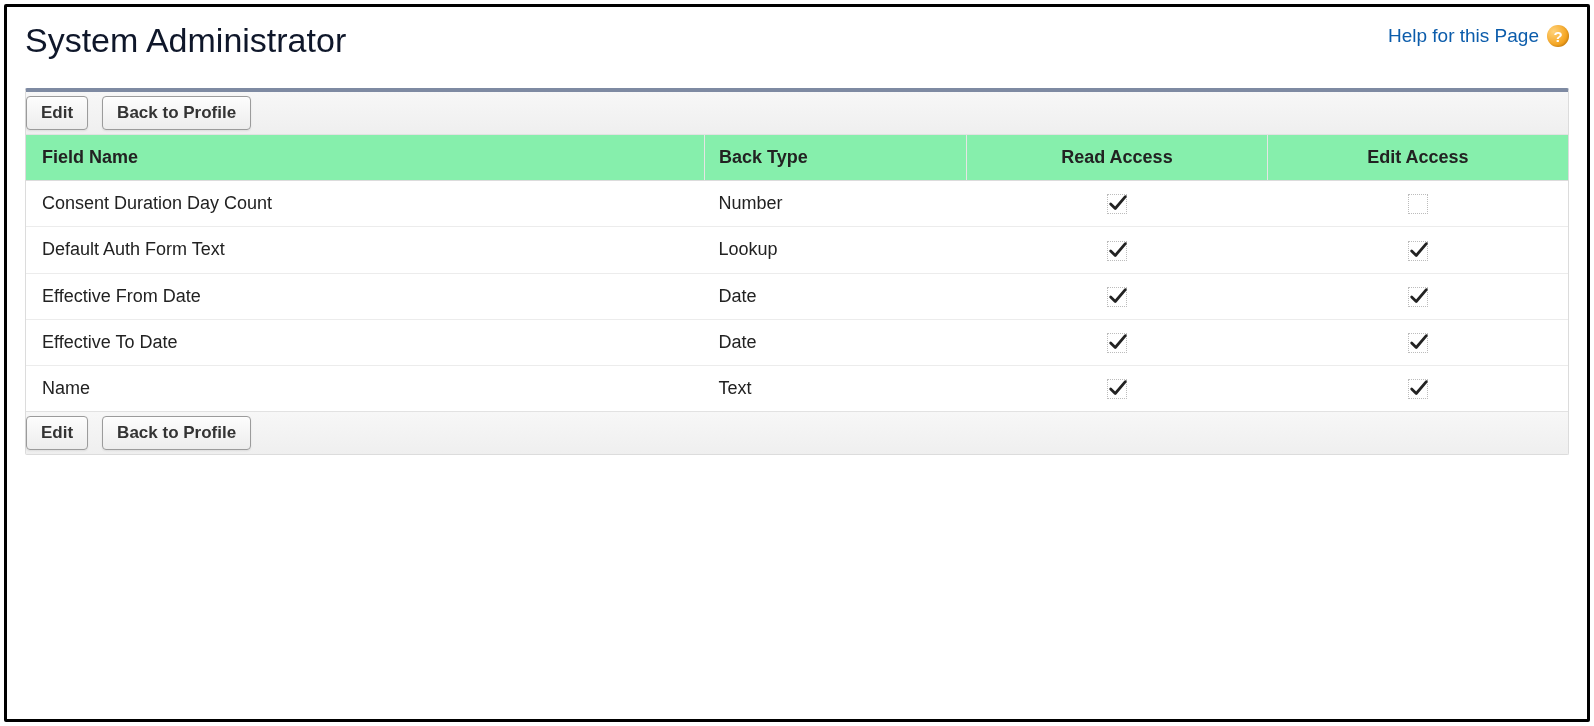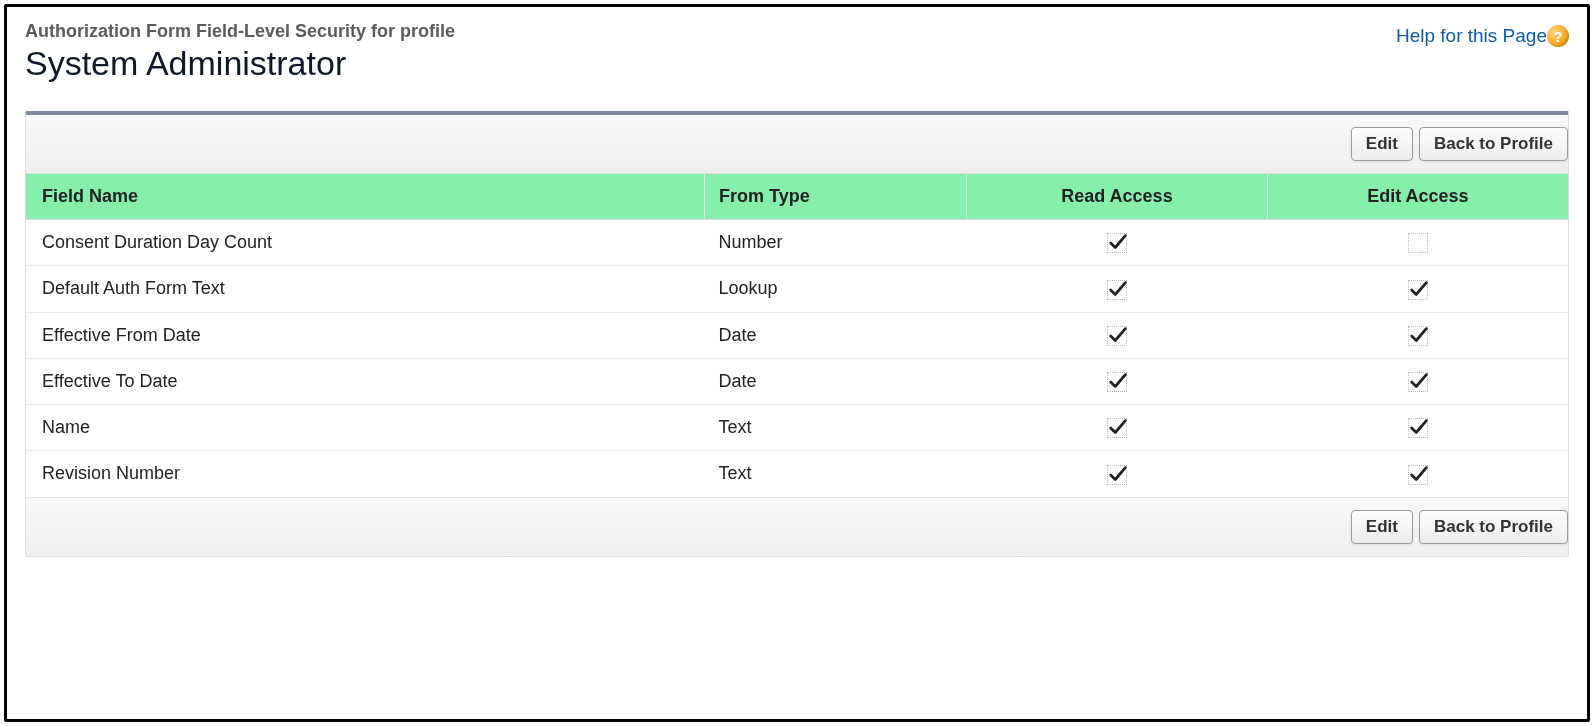--- a/index.html
+++ b/index.html
@@ -31,21 +31,21 @@
   }
   .title {
     font-size: 34px;
     font-weight: 400;
     margin: 0;
     color: #0f172a;
   }
   .help-link {
     display: flex;
     align-items: center;
-    gap: 0;
+    gap: 8px;
     color: #0b5cab;
     font-size: 19px;
     text-decoration: none;
     cursor: pointer;
     margin-top: 4px;
   }
   .help-icon {
     width: 22px; height: 22px;
     border-radius: 50%;
     background: radial-gradient(circle at 30% 30%, #ffd27a, #f5a623 60%, #e08300);
@@ -61,24 +61,24 @@
   .panel {
     margin-top: 28px;
     border: 1px solid #dcdcdc;
     border-top: 4px solid #7e8aa2;
     border-radius: 2px;
     background: #fff;
   }
   .button-bar {
     background: linear-gradient(#f7f7f7, #efefef);
     border-bottom: 1px solid #e2e2e2;
-    padding: 12px 0;
+    padding: 4px 0;
     display: flex;
-    justify-content: flex-end;
-    gap: 6px;
+    justify-content: flex-start;
+    gap: 14px;
   }
   .button-bar.bottom {
     border-top: 1px solid #e2e2e2;
     border-bottom: none;
   }
   .btn {
     font-size: 17px;
     font-weight: 700;
     color: #333;
     padding: 6px 14px;
@@ -141,21 +141,20 @@
   col.c-read { width: 19.5%; }
   col.c-edit { width: 19.5%; }
 </style>
 </head>
 <body>
 
 <div class="frame">
 
   <div class="header-row">
     <div class="header-left">
-      <p class="subtitle">Authorization Form Field-Level Security for profile</p>
       <h1 class="title">System Administrator</h1>
     </div>
     <a class="help-link">
       <span>Help for this Page</span>
       <span class="help-icon">?</span>
     </a>
   </div>
 
   <div class="panel">
 
@@ -167,21 +166,21 @@
     <table class="fls">
       <colgroup>
         <col class="c-name">
           <col class="c-type">
           <col class="c-read">
           <col class="c-edit">
       </colgroup>
       <thead>
         <tr>
           <th>Field Name</th>
-          <th>From Type</th>
+          <th>Back Type</th>
           <th class="center">Read Access</th>
           <th class="center">Edit Access</th>
         </tr>
       </thead>
       <tbody id="fls-body">
           <tr>
             <td>Consent Duration Day Count</td>
             <td>Number</td>
             <td class="center"><span class="cb checked"><svg viewBox="0 0 24 24">
                   <path d="M4 13 L9 18 L20 5"></path>
@@ -221,30 +220,20 @@
           <tr>
             <td>Name</td>
             <td>Text</td>
             <td class="center"><span class="cb checked"><svg viewBox="0 0 24 24">
                   <path d="M4 13 L9 18 L20 5"></path>
                 </svg></span></td>
             <td class="center"><span class="cb checked"><svg viewBox="0 0 24 24">
                   <path d="M4 13 L9 18 L20 5"></path>
                 </svg></span></td>
           </tr>
-          <tr>
-            <td>Revision Number</td>
-            <td>Text</td>
-            <td class="center"><span class="cb checked"><svg viewBox="0 0 24 24">
-                  <path d="M4 13 L9 18 L20 5"></path>
-                </svg></span></td>
-            <td class="center"><span class="cb checked"><svg viewBox="0 0 24 24">
-                  <path d="M4 13 L9 18 L20 5"></path>
-                </svg></span></td>
-          </tr>
         </tbody>
     </table>
 
     <div class="button-bar bottom">
       <button class="btn">Edit</button>
       <button class="btn">Back to Profile</button>
     </div>
 
   </div>
 

